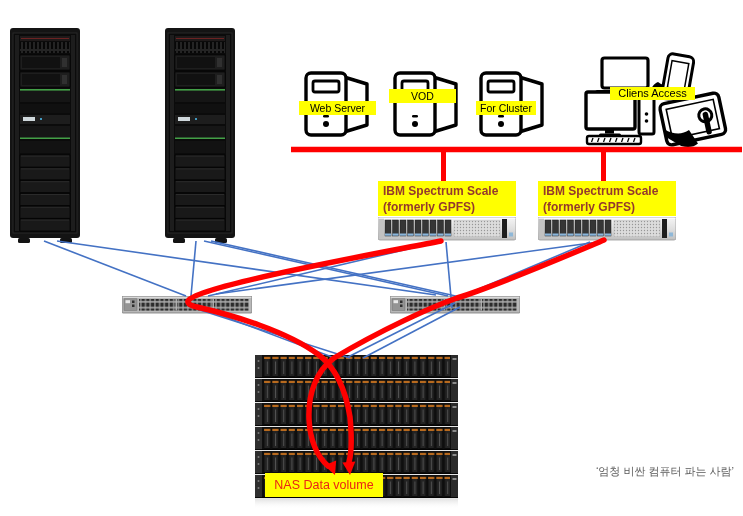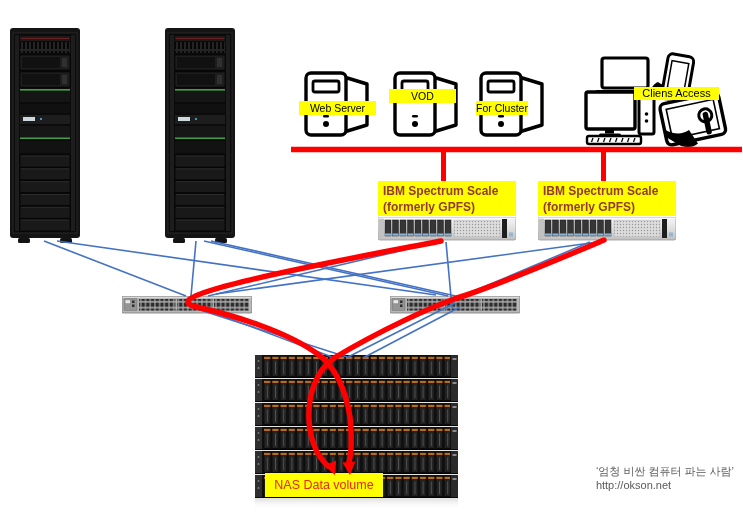--- a/index.html
+++ b/index.html
@@ -1,25 +1,25 @@
 <!DOCTYPE html>
 <html><head>
 <meta charset="utf-8">
 <style>
   html,body{margin:0;padding:0;background:#fff;}
   .stage{position:relative;width:743px;height:516px;background:#fff;overflow:hidden;
          font-family:"Liberation Sans",sans-serif;}
   .stage > svg{position:absolute;left:0;top:0;}
   .tag{position:absolute;background:#ffff00;color:#000;font-size:10.5px;line-height:14px;
        height:14px;text-align:center;white-space:nowrap;}
-  .tag.big{font-size:11px;line-height:13px;height:13px;margin-left:24px;}
+  .tag.big{font-size:11px;line-height:13px;height:13px;}
   .ibm{position:absolute;width:138px;height:35px;background:#ffff00;color:#94392c;
        font-weight:bold;font-size:12px;line-height:16px;padding:2px 4px 0 5px;
        box-sizing:border-box;white-space:nowrap;}
-  .credit{position:absolute;right:9px;top:464px;text-align:left;color:#595959;
+  .credit{position:absolute;right:9px;top:464px;text-align:right;color:#595959;
           font-size:11px;line-height:14px;white-space:nowrap;}
 </style>
 </head>
 <body>
 
 <div class="stage">
 
 <svg width="743" height="516" viewBox="0 0 743 516">
   <defs>
     <linearGradient id="srvGrad" x1="0" y1="0" x2="0" y2="1">
@@ -265,30 +265,29 @@
     <line x1="603.5" y1="149" x2="603.5" y2="183" stroke-width="5"></line>
     <path d="M441,241 C385,252 262,274 212,290 C186,298 181,303 197,307 C232,315 287,331 319,355 C337,369 346,392 350,417 C352,439 351,455 349,462" stroke-width="5.5" stroke-linecap="round"></path>
     <path d="M604,240 C566,256 496,286 457,298 C431,307 381,330 334,358 C316,371 308,394 309,419 C310,441 318,457 328,466" stroke-width="5.5" stroke-linecap="round"></path>
     <polygon points="0,0 -6.5,-13 6.5,-13" fill="#ff0000" stroke="none" transform="translate(350,475) rotate(-5)"></polygon>
     <polygon points="0,0 -6.5,-13 6.5,-13" fill="#ff0000" stroke="none" transform="translate(335,475) rotate(-22)"></polygon>
   </g>
 </svg>
 
 <div class="tag" style="left:299px;top:101px;width:77px">Web Server</div>
 <div class="tag" style="left:389px;top:89px;width:67px">VOD</div>
-<div class="tag" style="left:476px;top:101px;width:52px">For Cluster</div>
+<div class="tag" style="left:476px;top:101px;width:60px">For Cluster</div>
 <div class="tag big" style="left:610px;top:87px;width:85px">Cliens Access</div>
 
 <div class="ibm" style="left:378px;top:181px">
   <div>IBM Spectrum Scale</div>
   <div>(formerly GPFS)</div>
 </div>
 <div class="ibm" style="left:538px;top:181px">
   <div>IBM Spectrum Scale</div>
   <div>(formerly GPFS)</div>
 </div>
 
 <div class="credit">
   <div>‘엄청 비싼 컴퓨터 파는 사람’</div>
-  <div>http://okson.net</div>
 </div>
 
 </div>
 
 </body></html>

